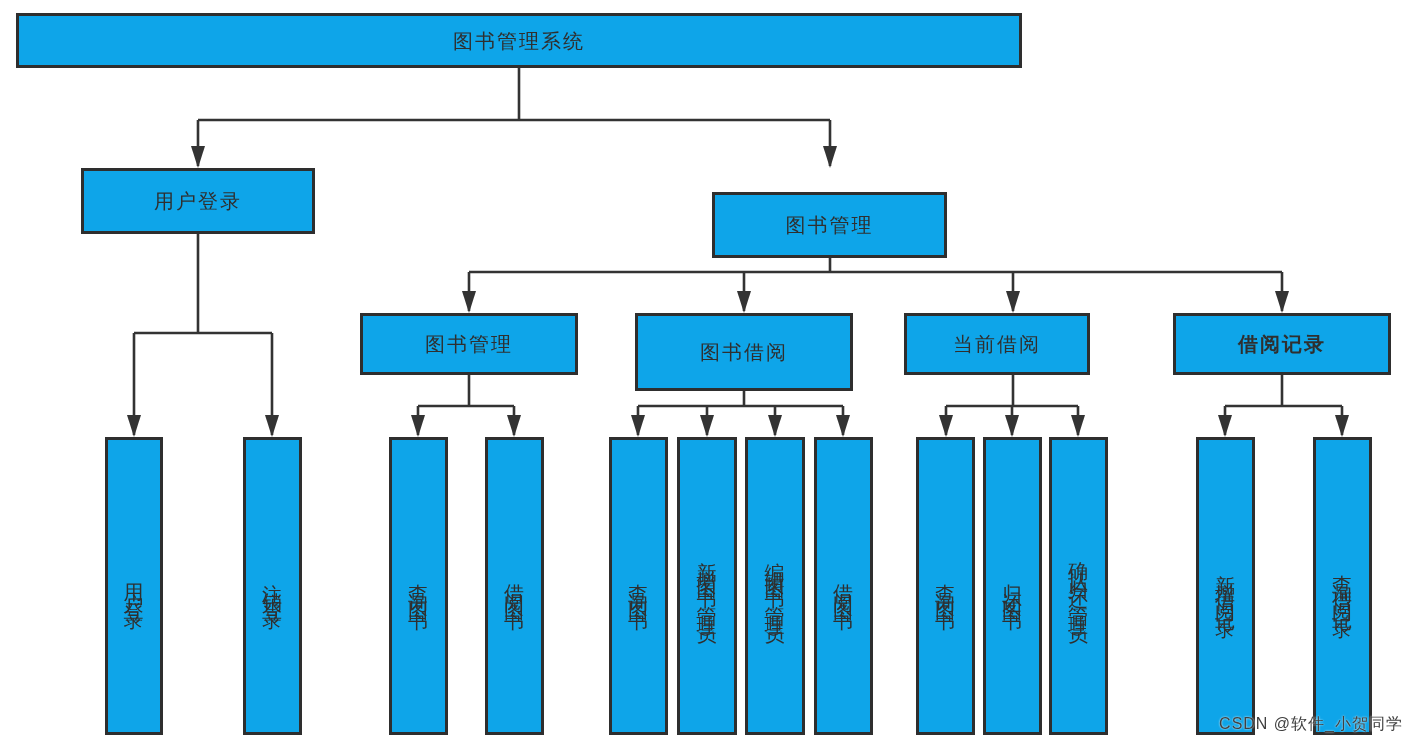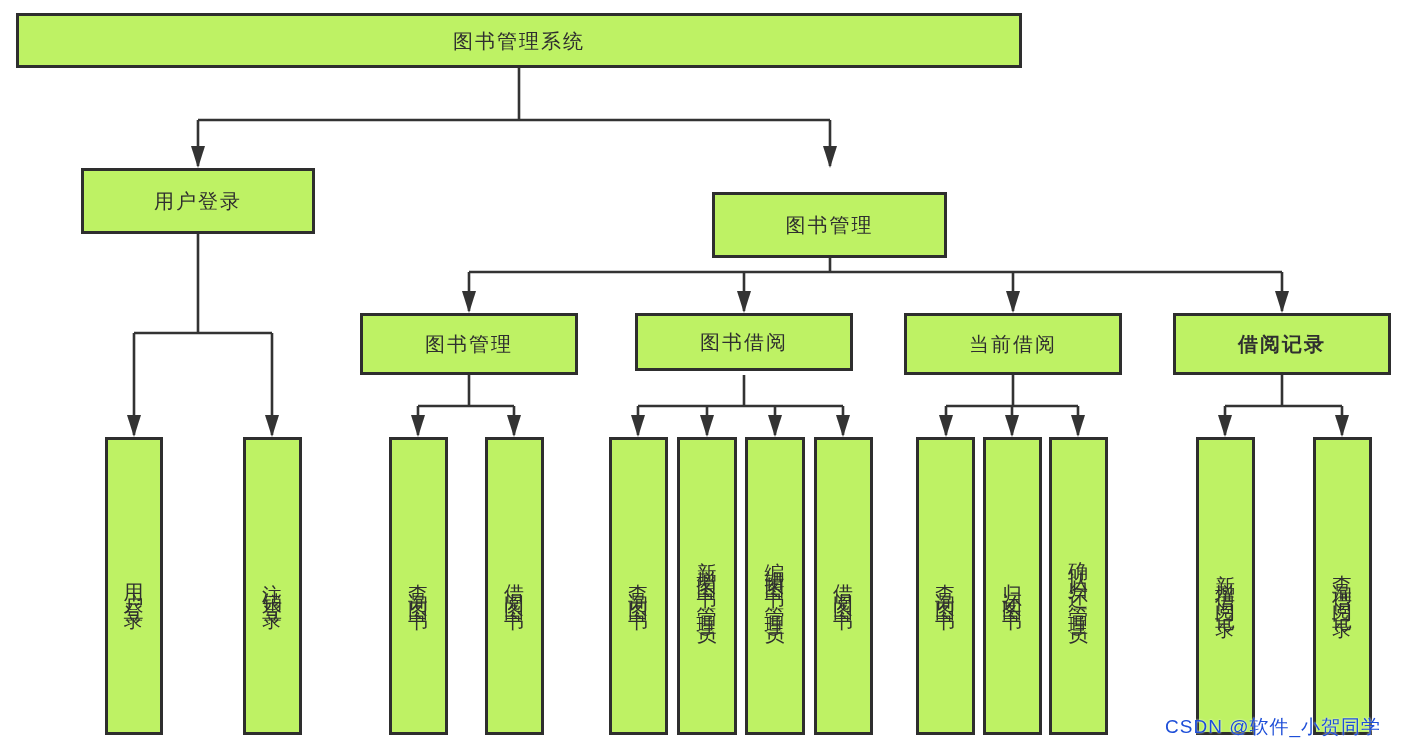--- a/index.html
+++ b/index.html
@@ -13,44 +13,44 @@
   }
   .connectors {
     position: absolute;
     left: 0; top: 0;
     width: 1405px; height: 747px;
     pointer-events: none;
   }
   .node {
     position: absolute;
     box-sizing: border-box;
-    background: #bef264;
+    background: #0ea5e9;
     border: 3px solid #2e2e2e;
     color: #2f2f2f;
     font-size: 20px;
     letter-spacing: 2px;
     display: flex;
     align-items: center;
     justify-content: center;
     text-align: center;
     line-height: 1.2;
   }
   .node.vert {
     writing-mode: vertical-rl;
     text-orientation: mixed;
     letter-spacing: 0.45em;
     padding: 6px 0;
     font-size: 20px;
   }
   .watermark {
     position: absolute;
-    right: 24px;
+    right: 2px;
     top: 714px;
-    font-size: 19px;
-    color: #1d4ed8;
+    font-size: 16px;
+    color: #404040;
     letter-spacing: 1px;
     text-shadow: 0 0 2px #ffffff;
     z-index: 5;
     white-space: nowrap;
   }
 </style>
 </head>
 <body>
 
 <div class="canvas">
@@ -101,22 +101,22 @@
       <polygon points="1335,415 1349,415 1342,437"></polygon>
     </g>
   </svg>
 
   <div class="node" style="left:16px; top:13px; width:1006px; height:55px;">图书管理系统</div>
 
   <div class="node" style="left:81px; top:168px; width:234px; height:66px;">用户登录</div>
   <div class="node" style="left:712px; top:168px; width:235px; height:66px;margin-top:24px;">图书管理</div>
 
   <div class="node" style="left:360px; top:313px; width:218px; height:62px;">图书管理</div>
-  <div class="node" style="left:635px; top:313px; width:218px; height:58px;">图书借阅</div>
-  <div class="node" style="left:904px; top:313px; width:218px; height:62px;">当前借阅</div>
+  <div class="node" style="left:635px; top:313px; width:218px; height:78px;">图书借阅</div>
+  <div class="node" style="left:904px; top:313px; width:186px; height:62px;">当前借阅</div>
   <div class="node" style="left:1173px; top:313px; width:218px; height:62px;font-weight:bold;">借阅记录</div>
 
   <div class="node vert" style="left:105px; top:437px; width:58px; height:298px;">用户登录</div>
   <div class="node vert" style="left:243px; top:437px; width:59px; height:298px;">注销登录</div>
 
   <div class="node vert" style="left:389px; top:437px; width:59px; height:298px;">查询图书</div>
   <div class="node vert" style="left:485px; top:437px; width:59px; height:298px;">借阅图书</div>
 
   <div class="node vert" style="left:609px; top:437px; width:59px; height:298px;">查询图书</div>
   <div class="node vert" style="left:677px; top:437px; width:60px; height:298px;">新增图书（管理员）</div>

